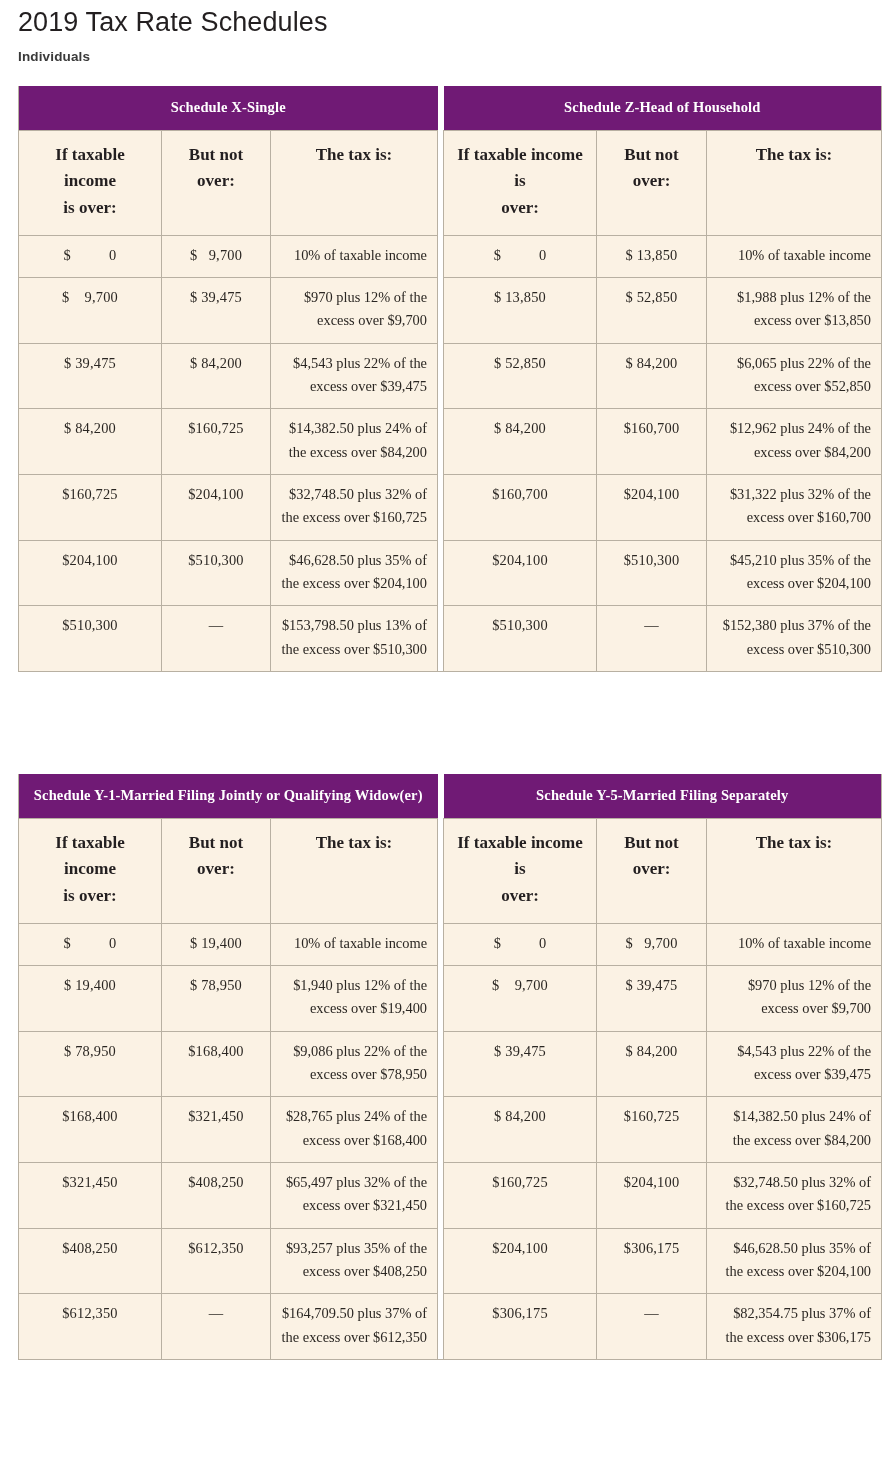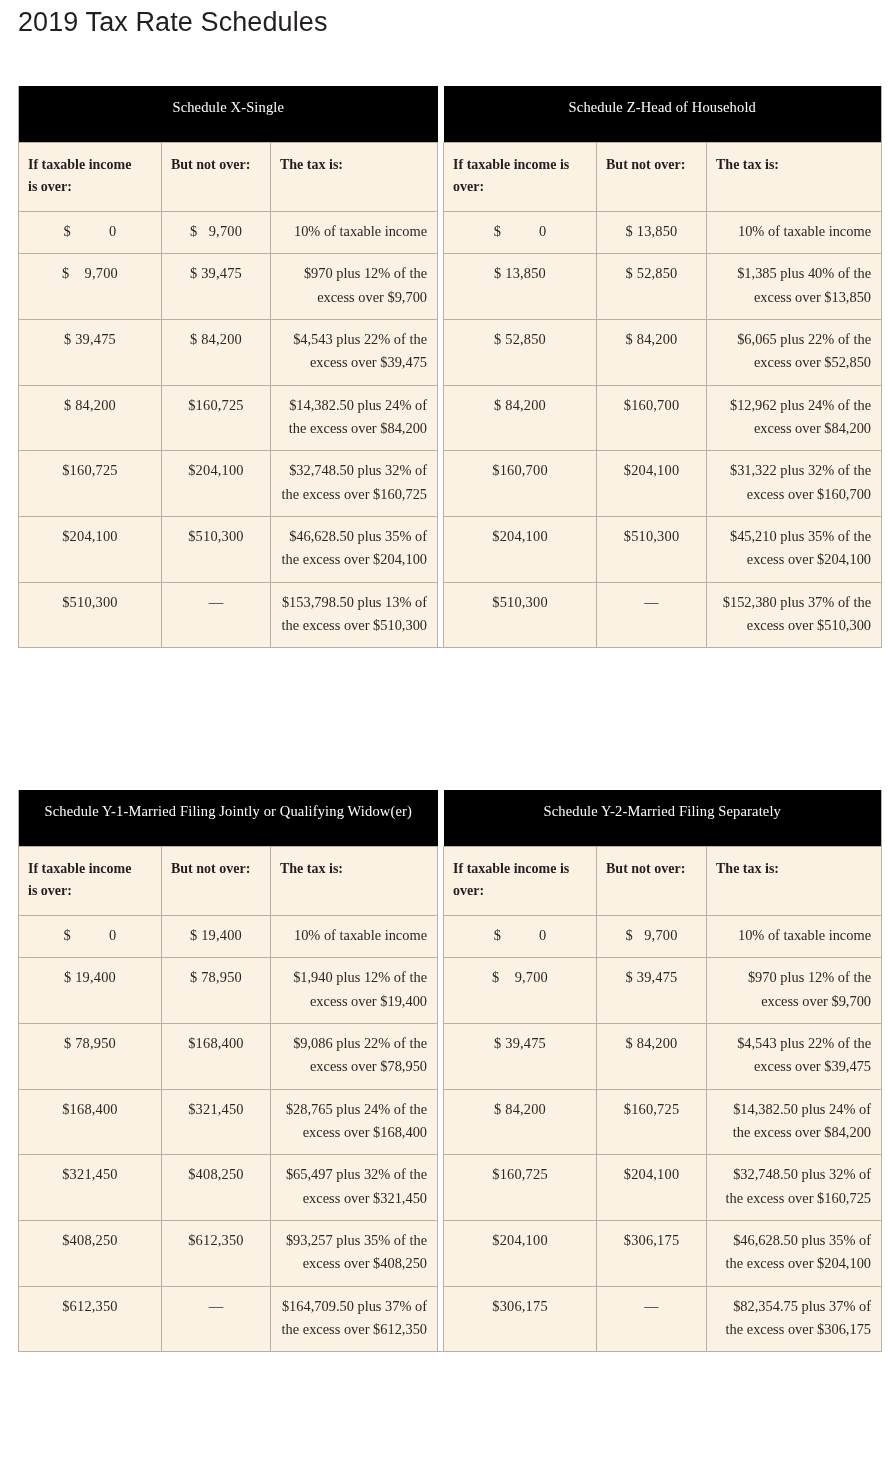--- a/index.html
+++ b/index.html
@@ -46,54 +46,55 @@
   .sched-table {
     position: absolute;
     left: 18px;
     width: 857px;
     border-collapse: collapse;
     table-layout: fixed;
     font-family: "Liberation Serif", serif;
     background: #fbf2e4;
   }
   #table-top  { top: 86px; }
-  #table-bottom { top: 790px; }
+  #table-bottom { top: 774px; }
 
   .sched-table col.c1 { width: 143px; }
   .sched-table col.c2 { width: 109px; }
   .sched-table col.c3 { width: 167px; }
   .sched-table col.c4 { width: 153px; }
   .sched-table col.c5 { width: 110px; }
   .sched-table col.c6 { width: 175px; }
 
   .band {
-    background: #000000;
+    background: #701a75;
     color: #ffffff;
     font-family: "Liberation Serif", serif;
-    font-weight: normal;
+    font-weight: bold;
     font-size: 14.5px;
     text-align: center;
     letter-spacing: 0.15px;
     line-height: 1.45;
-    padding: 11px 8px 24px 8px;
+    padding: 11px 8px 12px 8px;
     border: none;
     vertical-align: middle;
   }
   .band-gap {
     width: 6px;
     padding: 0;
     background: #ffffff;
     border: none;
   }
   .colhead {
     background: #fbf2e4;
     color: #231f20;
     font-family: "Liberation Serif", serif;
     font-weight: bold;
-    font-size: 14px;
+    font-size: 17px;
+    text-align: center;
     line-height: 1.55;
     padding: 11px 9px 14px 9px;
     border: 1px solid #b8b0a2;
     vertical-align: top;
   }
   .cell {
     background: #fbf2e4;
     font-family: "Liberation Serif", serif;
     font-size: 14.4px;
     line-height: 1.62;
@@ -123,20 +124,21 @@
     border-right: 1px solid #b8b0a2;
     border-bottom: 1px solid #b8b0a2;
   }
 </style>
 </head>
 <body>
 
 <div class="page">
 
   <h1 class="doc-title">2019 Tax Rate Schedules</h1>
+  <div class="doc-subtitle">Individuals</div>
 
   <table class="sched-table" id="table-top">
     <colgroup>
       <col class="c1">
         <col class="c2">
         <col class="c3">
       <col style="width:6px">
         <col class="c4">
         <col class="c5">
         <col class="c6">
@@ -165,21 +167,21 @@
           <td class="cell num">$ 13,850</td>
           <td class="cell txt">10% of taxable income</td>
         </tr>
         <tr>
           <td class="cell num">$    9,700</td>
           <td class="cell num">$ 39,475</td>
           <td class="cell txt">$970 plus 12% of the excess over $9,700</td>
           <td class="band-gap"></td>
           <td class="cell num">$ 13,850</td>
           <td class="cell num">$ 52,850</td>
-          <td class="cell txt">$1,385 plus 40% of the excess over $13,850</td>
+          <td class="cell txt">$1,988 plus 12% of the excess over $13,850</td>
         </tr>
         <tr>
           <td class="cell num">$ 39,475</td>
           <td class="cell num">$ 84,200</td>
           <td class="cell txt">$4,543 plus 22% of the excess over $39,475</td>
           <td class="band-gap"></td>
           <td class="cell num">$ 52,850</td>
           <td class="cell num">$ 84,200</td>
           <td class="cell txt">$6,065 plus 22% of the excess over $52,850</td>
         </tr>
@@ -229,21 +231,21 @@
         <col class="c3">
       <col style="width:6px">
         <col class="c4">
         <col class="c5">
         <col class="c6">
     </colgroup>
     <tbody>
       <tr>
         <td class="band" colspan="3">Schedule Y-1-Married Filing Jointly or Qualifying Widow(er)</td>
         <td class="band-gap"></td>
-        <td class="band" colspan="3">Schedule Y-2-Married Filing Separately</td>
+        <td class="band" colspan="3">Schedule Y-5-Married Filing Separately</td>
       </tr>
       <tr>
         <td class="colhead">If taxable income<br>is over:</td>
         <td class="colhead">But not over:</td>
         <td class="colhead">The tax is:</td>
         <td class="band-gap"></td>
         <td class="colhead">If taxable income is<br>over:</td>
         <td class="colhead">But not over:</td>
         <td class="colhead">The tax is:</td>
       </tr>

